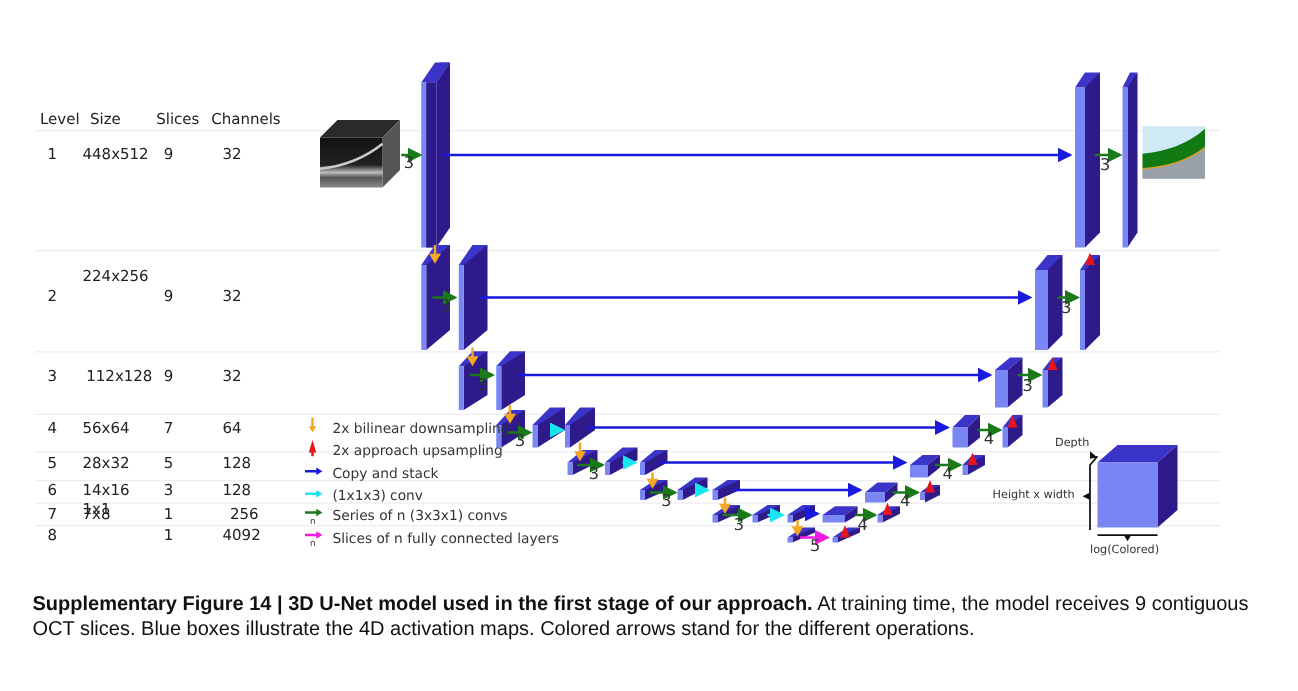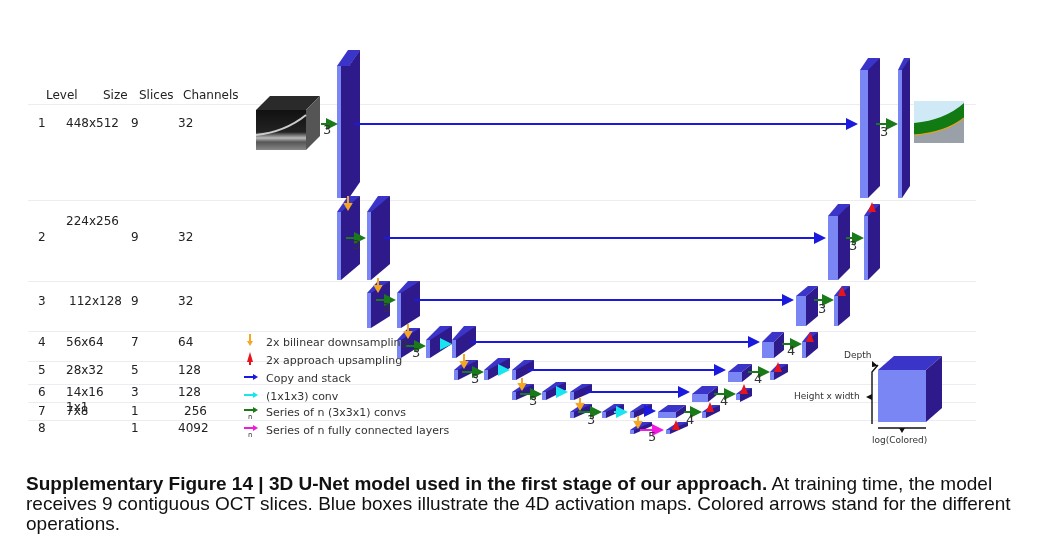--- a/index.html
+++ b/index.html
@@ -1,42 +1,42 @@
 <!DOCTYPE html>
 <html><head>
 <meta charset="utf-8">
 <style>
   html, body { margin: 0; padding: 0; background: #ffffff; }
   body { width: 1038px; height: 553px; position: relative; overflow: hidden; font-family: "DejaVu Sans", sans-serif; color: #222; }
   .abs { position: absolute; }
-  .hdr { font-size: 12px; color: #222; margin-left: 14px; }
+  .hdr { font-size: 12px; color: #222; }
   .cell { font-size: 12px; color: #222; }
   .rowline { position: absolute; left: 28px; width: 948px; height: 1px; background: #ececf2; }
   .legend-item { position: absolute; font-size: 11px; color: #333; white-space: nowrap; }
-  .caption { position: absolute; left: 26px; top: 474px; width: 990px; font-family: "Liberation Sans", sans-serif; font-size: 19px; line-height: 20px; color: #111; }
+  .caption { position: absolute; left: 26px; top: 474px; width: 990px; font-family: "Liberation Sans", sans-serif; font-size: 16px; line-height: 20px; color: #111; }
   .caption b { font-weight: bold; }
   svg { position: absolute; left: 0; top: 0; }
   .lbl-num { font-family: "DejaVu Sans", sans-serif; font-size: 13px; fill: #333; }
   .key-text { font-size: 9px; color: #333; text-align: right; }
 </style>
 </head>
 <body>
 
 <div class="rowline" style="top:104px"></div>
 <div class="rowline" style="top:200px"></div>
 <div class="rowline" style="top:281px"></div>
 <div class="rowline" style="top:331px"></div>
 <div class="rowline" style="top:361px"></div>
 <div class="rowline" style="top:384px"></div>
 <div class="rowline" style="top:402px"></div>
 <div class="rowline" style="top:420px"></div>
 
 <div>
   <div class="abs hdr" style="left:32px;top:88px">Level</div>
-  <div class="abs hdr" style="left:89px;top:88px">Size</div>
+  <div class="abs hdr" style="left:72px;top:88px">Size</div>
   <div class="abs hdr" style="left:125px;top:88px">Slices</div>
   <div class="abs hdr" style="left:169px;top:88px">Channels</div>
 
   <div>
     <div class="abs cell" style="left:38px;top:116px">1</div>
     <div class="abs cell" style="left:66px;top:116px">448x512</div>
     <div class="abs cell" style="left:131px;top:116px">9</div>
     <div class="abs cell" style="left:178px;top:116px">32</div>
   </div>
   <div>
@@ -423,16 +423,16 @@
         <line x1="244" y1="428" x2="254" y2="428" stroke="#f01ae0" stroke-width="2"></line>
         <polygon points="253,425 258,428 253,431" fill="#f01ae0"></polygon>
         <text x="248" y="437" font-size="7" fill="#333">n</text>
       </g>
   </svg>
   <div class="legend-item" style="left:266px;top:336px">2x bilinear downsampling</div>
   <div class="legend-item" style="left:266px;top:354px">2x approach upsampling</div>
   <div class="legend-item" style="left:266px;top:372px">Copy and stack</div>
   <div class="legend-item" style="left:266px;top:390px">(1x1x3) conv</div>
   <div class="legend-item" style="left:266px;top:406px">Series of n (3x3x1) convs</div>
-  <div class="legend-item" style="left:266px;top:424px">Series of n fully connected layers</div>
+  <div class="legend-item" style="left:266px;top:424px">Slices of n fully connected layers</div>
 </div>
 
 <div class="caption"><b>Supplementary Figure 14 | 3D U-Net model used in the first stage of our approach.</b><span> At training time, the model receives 9 contiguous OCT slices. Blue boxes illustrate the 4D activation maps. Colored arrows stand for the different operations.</span></div>
 
 </body></html>

